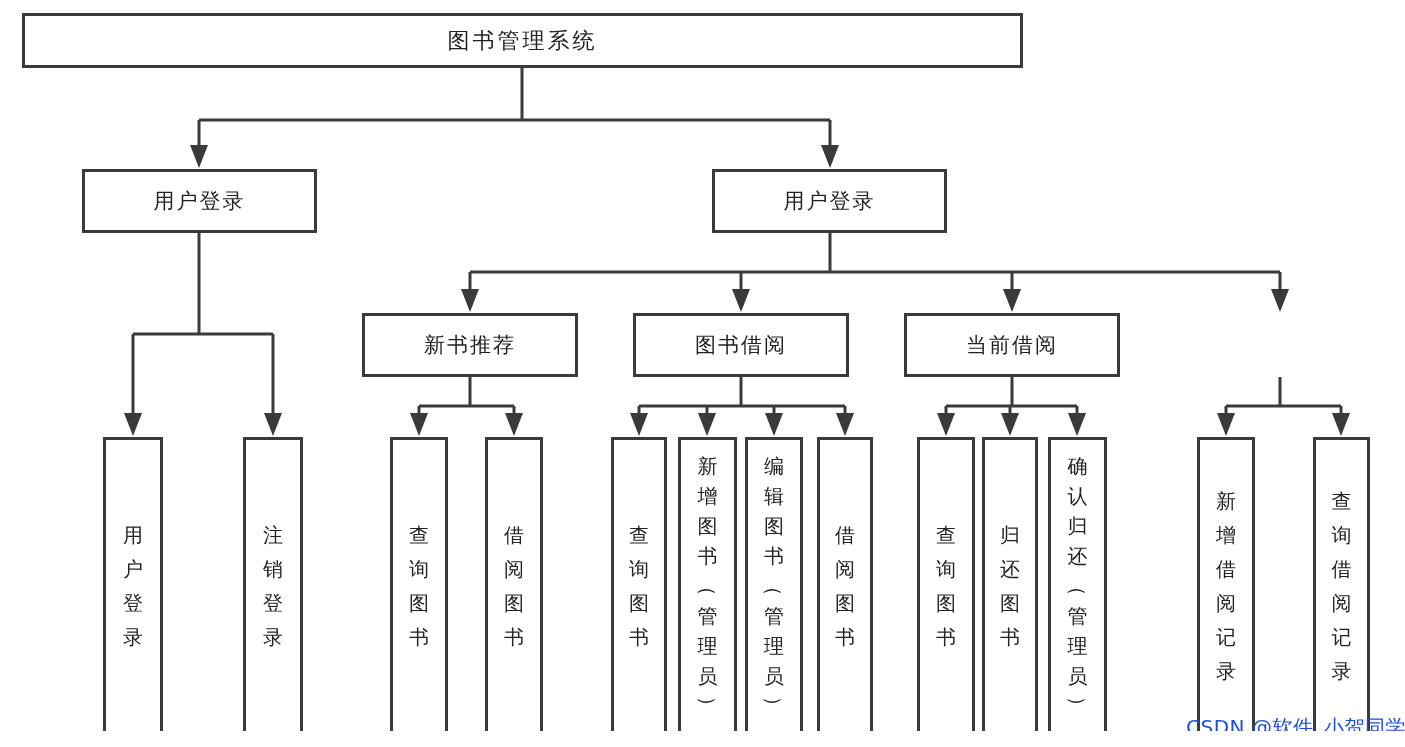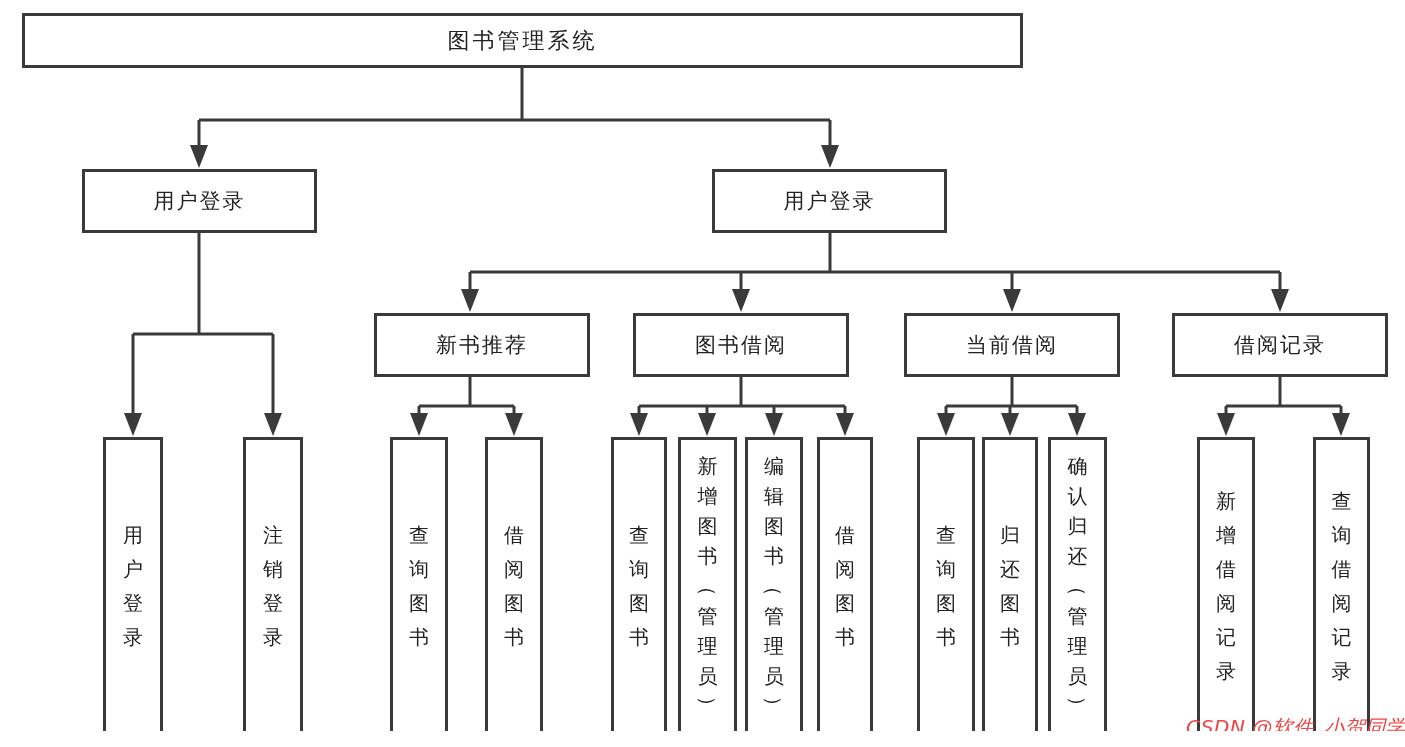--- a/index.html
+++ b/index.html
@@ -12,22 +12,22 @@
     position:absolute;background:#ffffff;border:3px solid #3a3a3a;box-sizing:border-box;
     display:flex;align-items:center;justify-content:center;
   }
   .node-root-box{font-size:22px;letter-spacing:3px;}
   .node-branch{font-size:21px;letter-spacing:2px;}
   .leaf{font-size:20px;}
   .vtext{width:100%;text-align:center;}
   .vtext span{display:block;text-align:center;}
   .vtext .rot{transform:rotate(90deg);}
   .watermark{
-    position:absolute;left:1186px;top:714px;font-size:20px;color:#ef4444;
-    letter-spacing:0.5px;white-space:nowrap;z-index:5;font-style:italic;
+    position:absolute;left:1186px;top:714px;font-size:20px;color:#1d4ed8;
+    letter-spacing:0.5px;white-space:nowrap;z-index:5;
   }
 </style>
 </head>
 <body>
 
 <div class="canvas">
 
   <svg class="connector-svg" viewBox="0 0 1405 747" xmlns="http://www.w3.org/2000/svg">
     <g stroke="#3a3a3a" stroke-width="3" fill="none">
 
@@ -75,31 +75,28 @@
     <span>图书管理系统</span>
   </div>
 
   <div class="node node-branch" style="left:82px;top:169px;width:235px;height:64px;">
     <span>用户登录</span>
   </div>
   <div class="node node-branch" style="left:712px;top:169px;width:235px;height:64px;">
     <span>用户登录</span>
   </div>
 
-  <div class="node node-branch" style="left:362px;top:313px;width:216px;height:64px;margin-left:12px;">
+  <div class="node node-branch" style="left:362px;top:313px;width:216px;height:64px;">
     <span>新书推荐</span>
   </div>
   <div class="node node-branch" style="left:904px;top:313px;width:216px;height:64px;">
     <span>当前借阅</span>
   </div>
   <div class="node node-branch" style="left:633px;top:313px;width:216px;height:64px;">
     <span>图书借阅</span>
-  </div>
-  <div class="node node-branch" style="left:1172px;top:313px;width:216px;height:64px;">
-    <span>借阅记录</span>
   </div>
 
   <div class="node leaf" style="left:103px;top:437px;width:60px;height:298px;">
     <div class="vtext">
         <span style="line-height: 34px;">用</span>
         <span style="line-height: 34px;">户</span>
         <span style="line-height: 34px;">登</span>
         <span style="line-height: 34px;">录</span>
       </div>
   </div>

